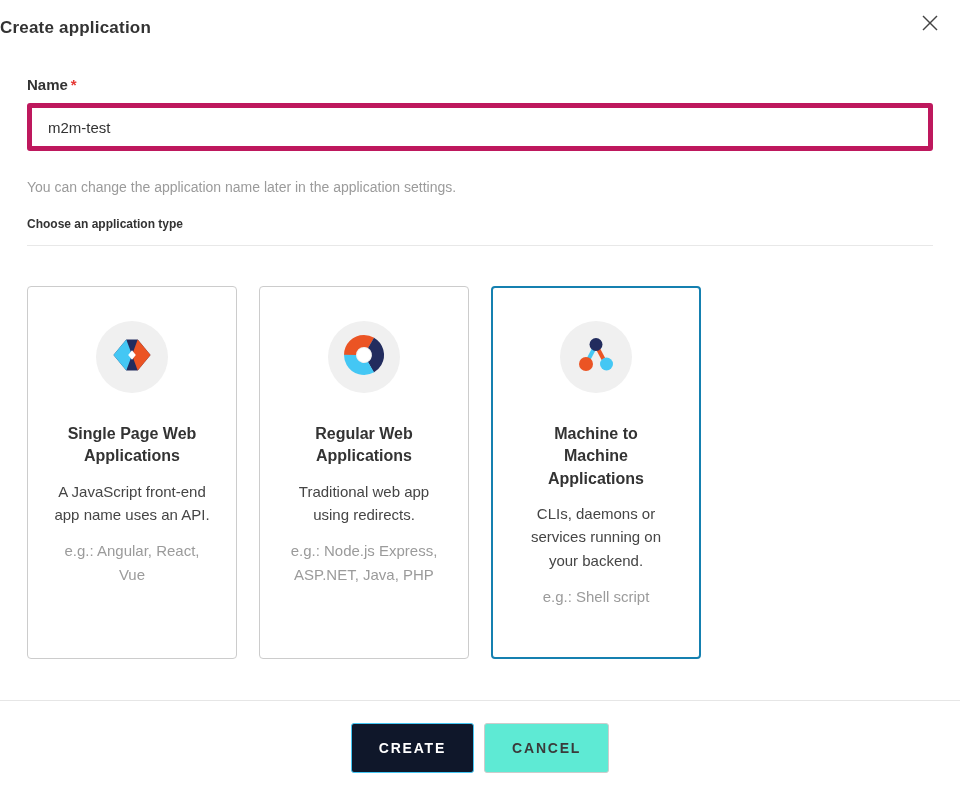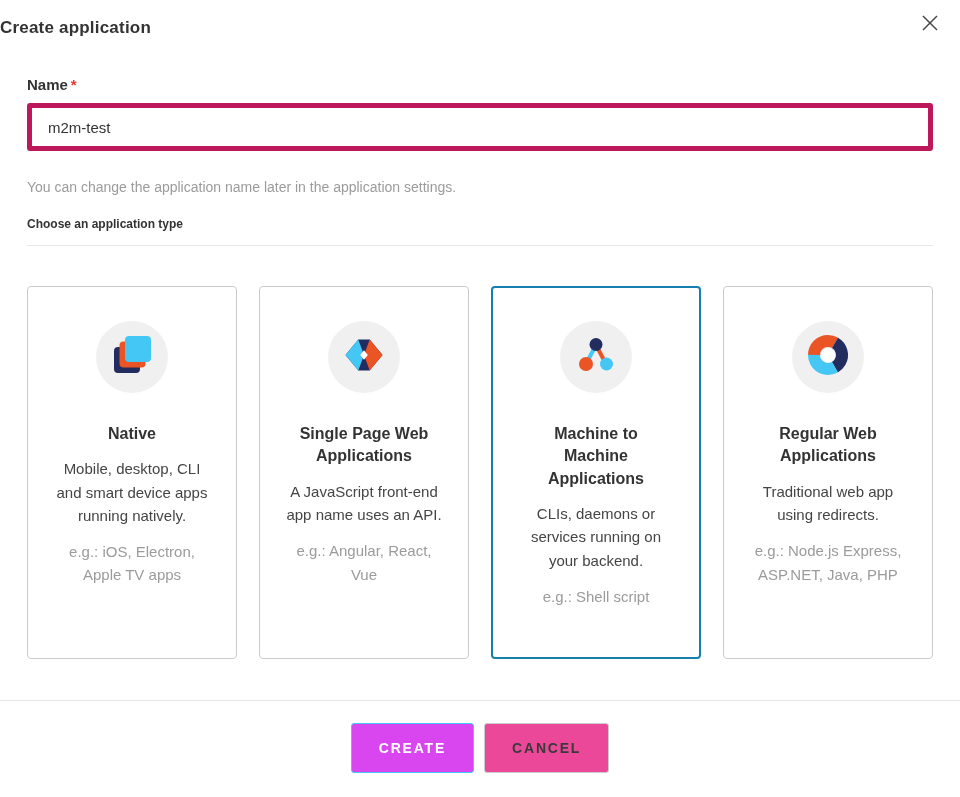--- a/index.html
+++ b/index.html
@@ -52,22 +52,22 @@
   .card-example {
     margin: 13px auto 0; font-size: 15px; color: #9b9b9b; line-height: 1.55; max-width: 160px;
   }
 
   .footer-divider { margin-top: 41px; border: 0; border-top: 1px solid #e6e6e6; }
   .footer { padding: 22px 0 16px; display: flex; justify-content: center; gap: 10px; }
   .btn {
     height: 50px; padding: 0 27px; font-family: inherit; font-size: 14px; font-weight: bold;
     letter-spacing: 1.8px; border-radius: 3px; cursor: pointer;
   }
-  .btn-create { background: #d946ef; color: #fff; border: 1px solid #44c7f4; }
-  .btn-cancel { background: #ec4899; color: #3a3a3a; border: 1px solid #ccc; }
+  .btn-create { background: #0f172a; color: #fff; border: 1px solid #44c7f4; }
+  .btn-cancel { background: #5eead4; color: #3a3a3a; border: 1px solid #ccc; }
 </style>
 </head>
 <body>
 
 <div class="modal-header">
   <div class="modal-title">Create application</div>
   <button class="close-btn">
     <span>
       <svg width="20" height="20" viewBox="0 0 20 20">
         <line x1="3" y1="3" x2="17" y2="17" stroke="#444" stroke-width="1.4"></line>
@@ -85,86 +85,72 @@
 
   <input class="name-input" type="text" value="m2m-test" style="">
 
   <div class="help-text">You can change the application name later in the application settings.</div>
 
   <div class="section-heading">Choose an application type</div>
   <hr class="section-divider">
 
   <div class="cards-grid">
 
-    <div class="type-card">
-      <div class="icon-circle">
-        <span>
-          <svg width="44" height="44" viewBox="0 0 44 44">
-            <rect x="4" y="14" width="26" height="26" rx="4" fill="#222c5e"></rect>
-            <rect x="9.5" y="8.5" width="26" height="26" rx="4" fill="#eb5424"></rect>
-            <rect x="15" y="3" width="26" height="26" rx="4" fill="#44c7f4"></rect>
-          </svg>
-        </span>
-      </div>
-      <div class="card-title">Native</div>
-      <div class="card-desc">Mobile, desktop, CLI and smart device apps running natively.</div>
-      <div class="card-example">e.g.: iOS, Electron, Apple TV apps</div>
-    </div>
 
     <div class="type-card">
       <div class="icon-circle">
         <span>
           <svg width="44" height="44" viewBox="0 0 44 44">
             <polygon points="3.5,22 16.3,6.6 27.7,6.6 40.5,22 27.7,37.4 16.3,37.4" fill="#222c5e"></polygon>
             <polygon points="3.5,22 16.3,6.6 22,22 16.3,37.4" fill="#44c7f4"></polygon>
             <polygon points="40.5,22 27.7,6.6 22,22 27.7,37.4" fill="#eb5424"></polygon>
             <polygon points="22,17.2 25.8,22 22,26.8 18.2,22" fill="#ffffff"></polygon>
           </svg>
         </span>
       </div>
       <div class="card-title">Single Page Web Applications</div>
       <div class="card-desc">A JavaScript front-end app name uses an API.</div>
       <div class="card-example">e.g.: Angular, React, Vue</div>
-    </div>
-
-    <div class="type-card selected">
-      <div class="icon-circle">
-        <span>
-          <svg width="44" height="44" viewBox="0 0 44 44">
-            <line x1="22" y1="12" x2="12" y2="31" stroke="#44c7f4" stroke-width="4"></line>
-            <line x1="22" y1="12" x2="32" y2="31" stroke="#eb5424" stroke-width="4"></line>
-            <circle cx="22" cy="11.5" r="6.5" fill="#222c5e"></circle>
-            <circle cx="12" cy="31" r="7" fill="#eb5424"></circle>
-            <circle cx="32.5" cy="31" r="6.5" fill="#44c7f4"></circle>
-          </svg>
-        </span>
-      </div>
-      <div class="card-title">Machine to Machine Applications</div>
-      <div class="card-desc">CLIs, daemons or services running on your backend.</div>
-      <div class="card-example">e.g.: Shell script</div>
     </div>
 
     <div class="type-card">
       <div class="icon-circle">
         <span>
           <svg width="44" height="44" viewBox="0 0 44 44">
             <g fill="none" stroke-width="12">
               <circle cx="22" cy="22" r="14" stroke="#eb5424" stroke-dasharray="29.32 87.96" transform="rotate(180 22 22)"></circle>
               <circle cx="22" cy="22" r="14" stroke="#222c5e" stroke-dasharray="29.32 87.96" transform="rotate(300 22 22)"></circle>
               <circle cx="22" cy="22" r="14" stroke="#44c7f4" stroke-dasharray="29.32 87.96" transform="rotate(60 22 22)"></circle>
             </g>
             <circle cx="22" cy="22" r="7" fill="#ffffff"></circle>
           </svg>
         </span>
       </div>
       <div class="card-title">Regular Web Applications</div>
       <div class="card-desc">Traditional web app using redirects.</div>
       <div class="card-example">e.g.: Node.js Express, ASP.NET, Java, PHP</div>
     </div>
 
+    <div class="type-card selected">
+      <div class="icon-circle">
+        <span>
+          <svg width="44" height="44" viewBox="0 0 44 44">
+            <line x1="22" y1="12" x2="12" y2="31" stroke="#44c7f4" stroke-width="4"></line>
+            <line x1="22" y1="12" x2="32" y2="31" stroke="#eb5424" stroke-width="4"></line>
+            <circle cx="22" cy="11.5" r="6.5" fill="#222c5e"></circle>
+            <circle cx="12" cy="31" r="7" fill="#eb5424"></circle>
+            <circle cx="32.5" cy="31" r="6.5" fill="#44c7f4"></circle>
+          </svg>
+        </span>
+      </div>
+      <div class="card-title">Machine to Machine Applications</div>
+      <div class="card-desc">CLIs, daemons or services running on your backend.</div>
+      <div class="card-example">e.g.: Shell script</div>
+    </div>
+
   </div>
 </div>
 
 <hr class="footer-divider">
 
 <div class="footer">
   <button class="btn btn-create">CREATE</button>
   <button class="btn btn-cancel">CANCEL</button>
 </div>
 

